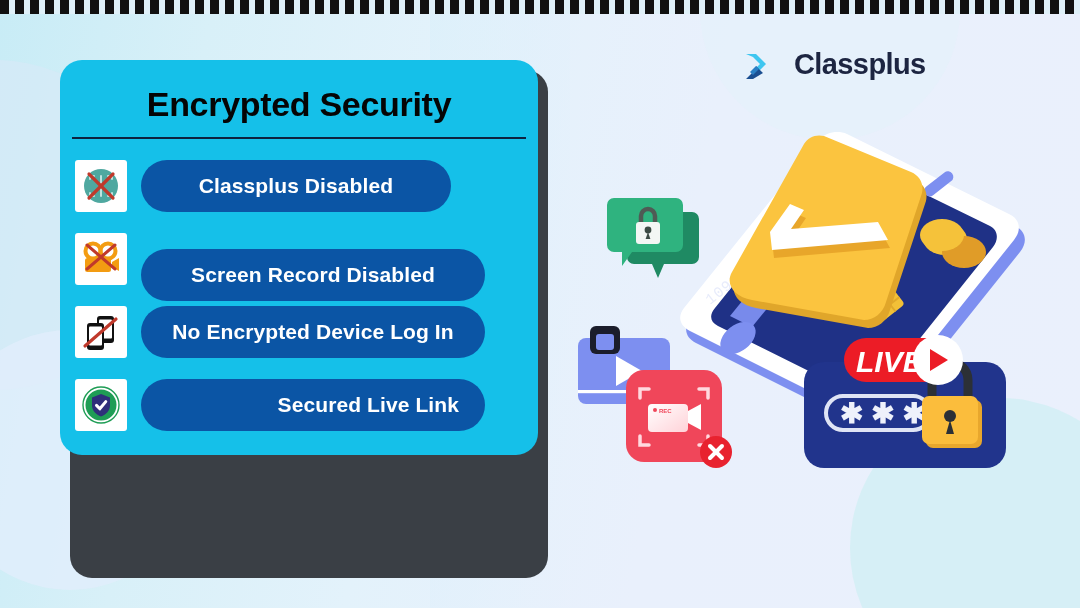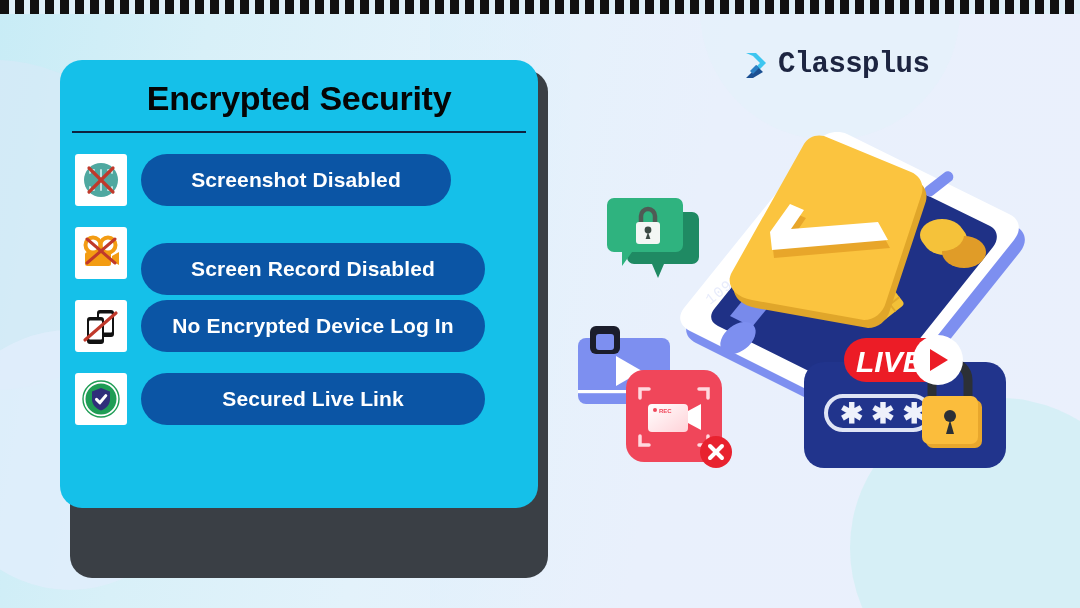--- a/index.html
+++ b/index.html
@@ -36,23 +36,23 @@
   .perf-under{
     position:absolute; left:0; top:0; width:1080px; height:15px; background:#dff0f8; z-index:-1;
   }
 
   
   .card-shadow{
     position:absolute; left:70px; top:70px; width:478px; height:508px;
     background:#3a3f45; border-radius:22px;
   }
   .card{
-    position:absolute; left:60px; top:60px; width:478px; height:448px;
+    position:absolute; left:60px; top:60px; width:478px; height:395px;
     background:#15c0e9; border-radius:22px;
-    padding:20px 0 0 0;
+    padding:26px 0 0 0;
   }
   .card-title{
     font-size:34px; font-weight:bold; color:#050505; text-align:center;
     letter-spacing:-0.3px; line-height:1.1; padding:0 20px;
   }
   .title-rule{
     height:2px; background:#0d2240; margin:14px 12px 0 12px;
   }
 
   .rows{ margin-top:18px; padding-left:15px; }
@@ -65,31 +65,31 @@
   .icon-tile svg{ display:block; }
   .pill{
     margin-left:14px; height:52px; border-radius:26px; background:#0b55a5;
     display:flex; align-items:center; justify-content:center;
     color:#fff; font-weight:bold; font-size:21px; letter-spacing:.1px;
     padding:0 26px; white-space:nowrap;
   }
   .pill.w1{ width:310px; }
   .pill.w2{ width:344px;margin-top:33px; }
   .pill.w3{ width:344px; }
-  .pill.w4{ width:344px; }
+  .pill.w4{ width:344px;justify-content:flex-end; }
 
   .desc{
     margin:16px 0 0 14px; width:420px;
     color:#ffffff; font-size:21px; line-height:1.28; font-weight:normal;
   }
   .desc b{ font-weight:bold; color:#ffffff; }
 
   
   .logo{
-    position:absolute; left:742px; top:48px; display:flex; align-items:flex-start; gap:4px;font-family:Liberation Mono, monospace;
+    position:absolute; left:742px; top:48px; display:flex; align-items:flex-end; gap:20px;
   }
   .logo-text{ font-size:29px; font-weight:bold; color:#1d2541; letter-spacing:-.6px; }
 
   
   .illus{ position:absolute; left:560px; top:130px; width:500px; height:380px; }
   .illus svg{ display:block; }
 </style>
 </head>
 <body>
 
@@ -121,21 +121,21 @@
               <path d="M11 15v-3h4M33 15v-3h-4M11 29v3h4M33 29v3h-4"></path>
               <path d="M22 12v20"></path>
             </g>
             <g stroke="#c0392b" stroke-width="3.2" stroke-linecap="round">
               <path d="M10 10 L34 34"></path>
                 <path d="M34 10 L10 34"></path>
             </g>
           </svg>
         </div>
         <div class="pill w1">
-          <span>Screenshot Disabled</span>
+          <span>Classplus Disabled</span>
         </div>
       </div>
 
       <div class="row">
         <div class="icon-tile">
           <svg width="44" height="44" viewBox="0 0 44 44">
             <g fill="#f39c12">
               <circle cx="14" cy="14" r="7.5" fill="none" stroke="#f39c12" stroke-width="4"></circle>
               <circle cx="29" cy="14" r="7.5" fill="none" stroke="#f39c12" stroke-width="4"></circle>
               <rect x="6" y="21" width="26" height="14" rx="2.5"></rect>

